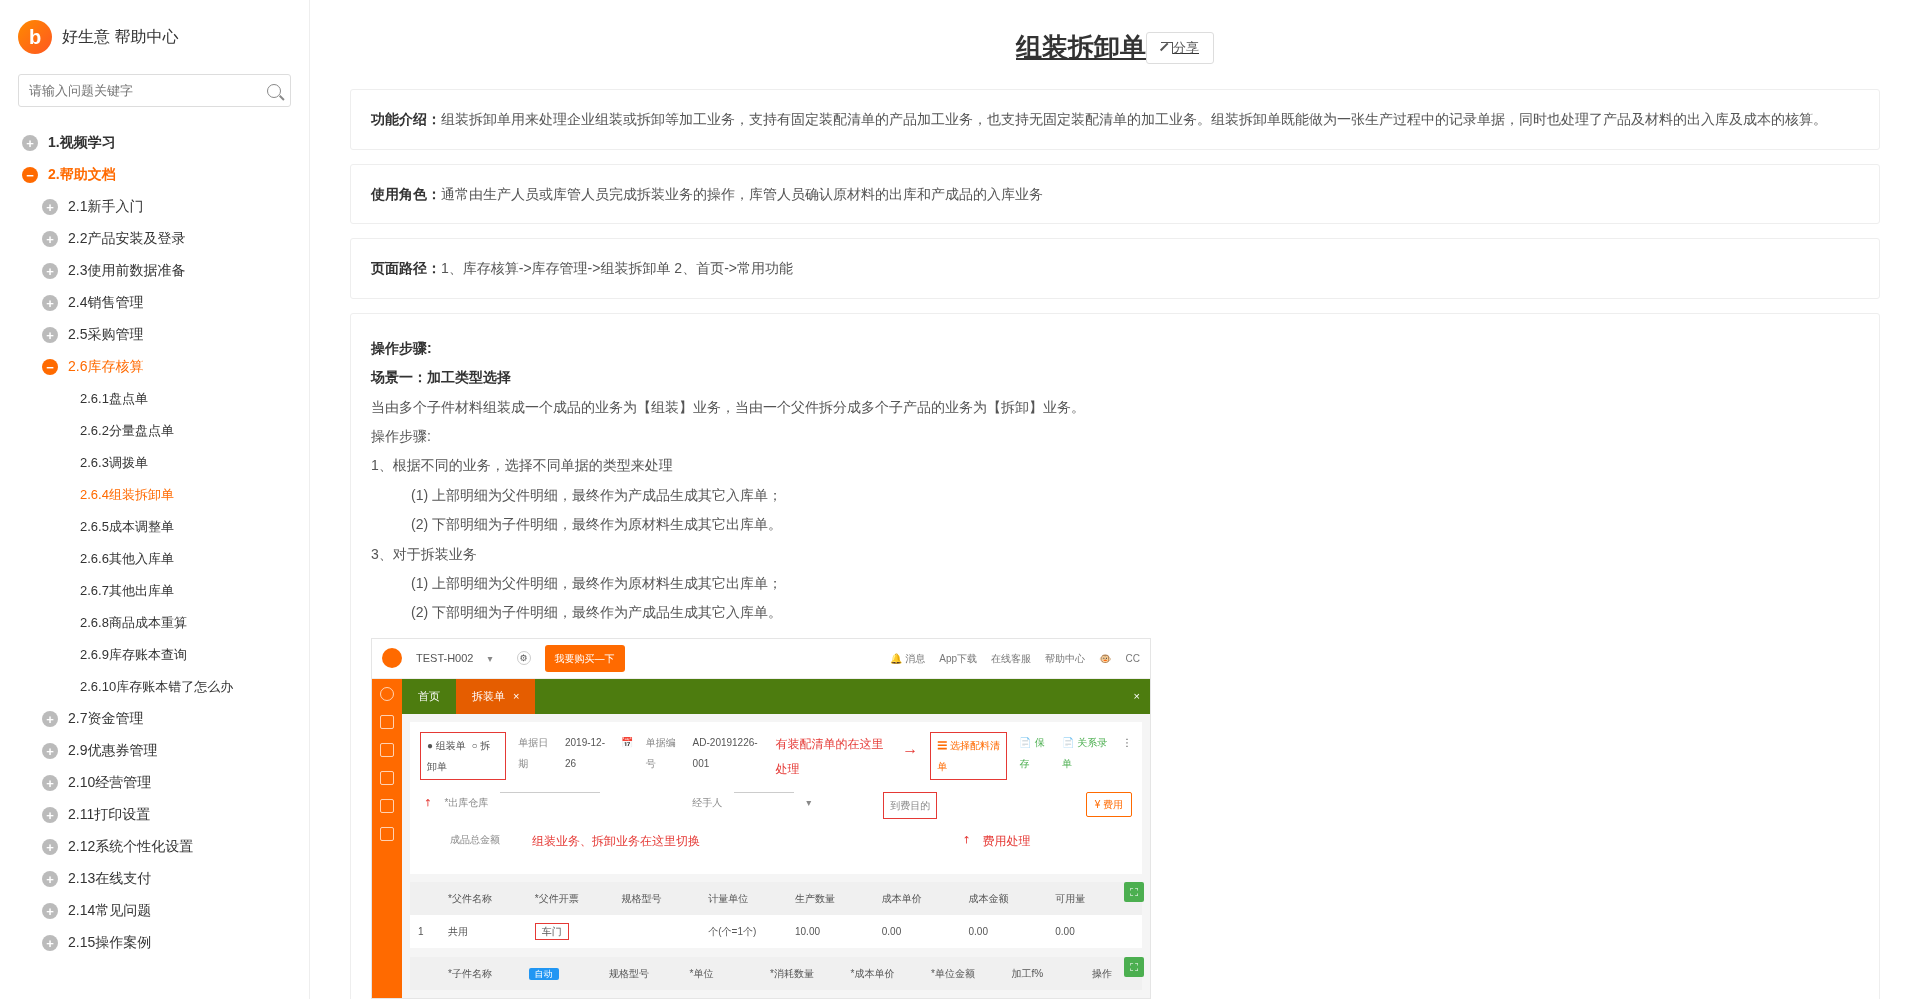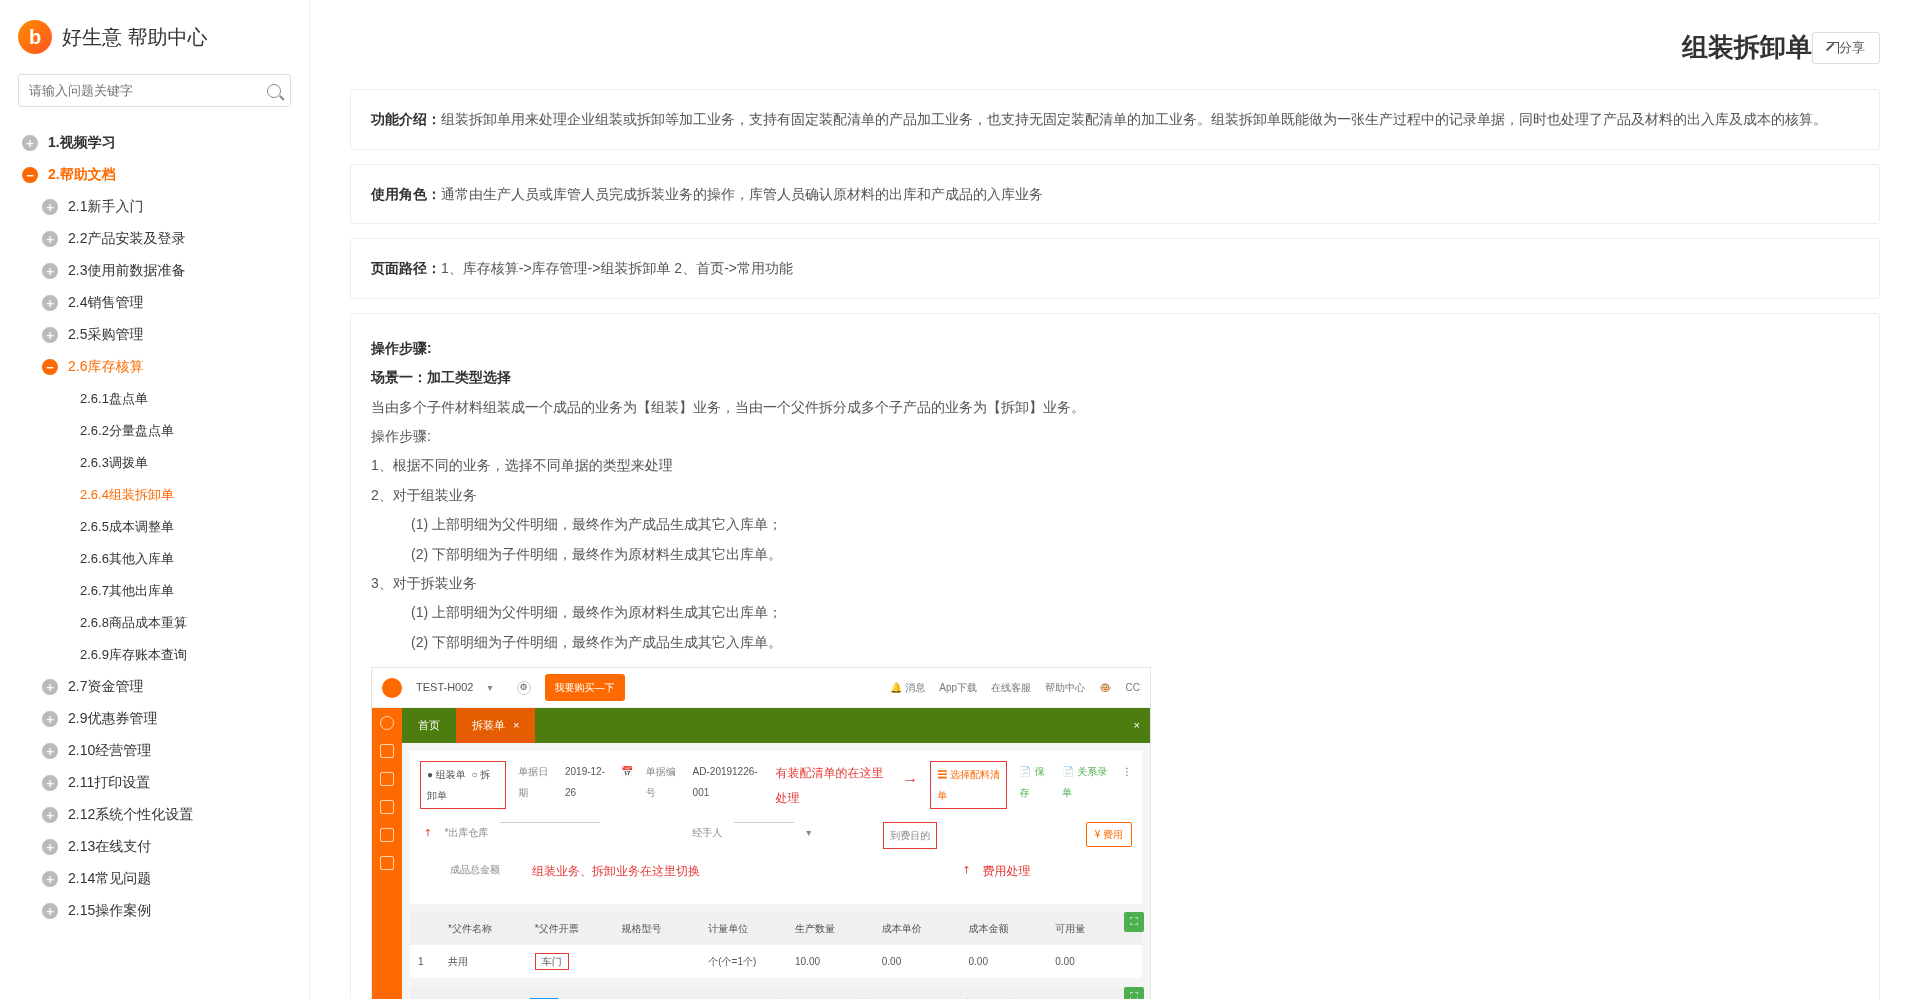--- a/index.html
+++ b/index.html
@@ -1,34 +1,34 @@
 <!DOCTYPE html>
 <html><head>
 <meta charset="utf-8">
 <style>
 * { margin: 0; padding: 0; box-sizing: border-box; }
 body { font-family: "Microsoft YaHei", "PingFang SC", sans-serif; background: #fff; color: #333; display: flex; font-size: 14px; }
 .sidebar { width: 310px; padding: 20px 18px; border-right: 1px solid #eee; height: 100vh; overflow-y: auto; flex-shrink: 0; }
 .logo-row { display: flex; align-items: center; gap: 10px; margin-bottom: 20px; }
 .logo-icon { width: 34px; height: 34px; border-radius: 50%; background: linear-gradient(135deg,#ff8a00,#ff5722); display: flex; align-items: center; justify-content: center; color: #fff; font-weight: bold; font-size: 20px; }
-.logo-text { font-size: 20px; color: #333; }
+.logo-text { font-size: 16px; color: #333; }
 .search-box { position: relative; margin-bottom: 20px; }
 .search-box input { width: 100%; padding: 8px 34px 8px 10px; border: 1px solid #ddd; border-radius: 3px; font-size: 13px; outline: none; }
 .search-box .search-ico { position: absolute; right: 10px; top: 50%; transform: translateY(-50%); width: 14px; height: 14px; border: 1.5px solid #888; border-radius: 50%; }
 .search-box .search-ico:after { content: ""; position: absolute; width: 6px; height: 1.5px; background: #888; transform: rotate(45deg); right: -5px; bottom: -2px; }
 .nav-item { display: flex; align-items: center; padding: 7px 4px; cursor: pointer; color: #333; font-weight: bold; font-size: 14px; }
 .nav-item.l2 { padding-left: 24px; font-weight: normal; }
 .nav-item.l3 { padding-left: 62px; font-weight: normal; font-size: 13px; }
 .nav-item.active { color: #ff6a00; }
 .nav-item.expanded > .nav-ico { background: #ff6a00; }
 .nav-item.expanded > .nav-ico:before { content: "−"; }
 .nav-ico { width: 16px; height: 16px; border-radius: 50%; background: #bbb; color: #fff; display: inline-flex; align-items: center; justify-content: center; font-size: 13px; margin-right: 10px; line-height: 1; flex-shrink: 0; font-weight: bold; }
 .nav-ico:before { content: "+"; }
 .main { flex: 1; padding: 30px 40px; background: #fff; overflow-y: auto; height: 100vh; }
-.main-header { display: flex; justify-content: flex-end; align-items: center; margin-bottom: 24px; }
+.main-header { display: flex; justify-content: center; align-items: center; margin-bottom: 24px; text-decoration: underline; }
 .page-title { font-size: 26px; font-weight: bold; color: #333; }
 .share-btn { border: 1px solid #ddd; padding: 6px 14px; border-radius: 3px; font-size: 13px; color: #555; background: #fff; display: inline-flex; align-items: center; cursor: pointer; }
 .share-ico { width: 12px; height: 12px; border: 1.5px solid #555; border-bottom: none; border-left: none; position: relative; }
 .share-ico:after { content:""; position:absolute; width:10px; height:1.5px; background:#555; transform: rotate(-45deg); top:3px; left:-2px; }
 .info-card { border: 1px solid #eee; border-radius: 3px; padding: 16px 20px; margin-bottom: 14px; line-height: 1.9; color: #555; font-size: 14px; }
 .info-card b { color: #333; }
 .content-block { border: 1px solid #eee; border-radius: 3px; padding: 20px; line-height: 2.1; color: #555; font-size: 14px; }
 .content-block .bold { font-weight: bold; color: #333; }
 .indent1 { padding-left: 40px; }
 .screenshot { margin-top: 10px; border: 1px solid #e5e5e5; background: #fafafa; width: 780px; font-size: 11px; color: #555; position: relative; }
@@ -127,20 +127,23 @@
     </div>
   <div class="nav-item l3">
       <span>2.6.7其他出库单</span>
     </div>
   <div class="nav-item l3">
       <span>2.6.8商品成本重算</span>
     </div>
   <div class="nav-item l3">
       <span>2.6.9库存账本查询</span>
     </div>
+  <div class="nav-item l3">
+      <span>2.6.10库存账本错了怎么办</span>
+    </div>
 
   <div class="nav-item l2">
       <span class="nav-ico"></span>
       <span>2.7资金管理</span>
     </div>
   <div class="nav-item l2">
       <span class="nav-ico"></span>
       <span>2.9优惠券管理</span>
     </div>
   <div class="nav-item l2">
@@ -187,21 +190,20 @@
   <div class="info-card">
     <b>页面路径：</b><span>1、库存核算-&gt;库存管理-&gt;组装拆卸单 2、首页-&gt;常用功能</span>
   </div>
 
   <div class="content-block">
     <div class="bold">操作步骤:</div>
     <div class="bold">场景一：加工类型选择</div>
     <div>当由多个子件材料组装成一个成品的业务为【组装】业务，当由一个父件拆分成多个子产品的业务为【拆卸】业务。</div>
     <div>操作步骤:</div>
     <div>1、根据不同的业务，选择不同单据的类型来处理</div>
-    <div>2、对于组装业务</div>
     <div class="indent1">(1) 上部明细为父件明细，最终作为产成品生成其它入库单；</div>
     <div class="indent1">(2) 下部明细为子件明细，最终作为原材料生成其它出库单。</div>
     <div>3、对于拆装业务</div>
     <div class="indent1">(1) 上部明细为父件明细，最终作为原材料生成其它出库单；</div>
     <div class="indent1">(2) 下部明细为子件明细，最终作为产成品生成其它入库单。</div>
 
     <div class="screenshot">
       <div class="ss-top">
         <div class="ss-logo"></div>
         <span>TEST-H002</span>

